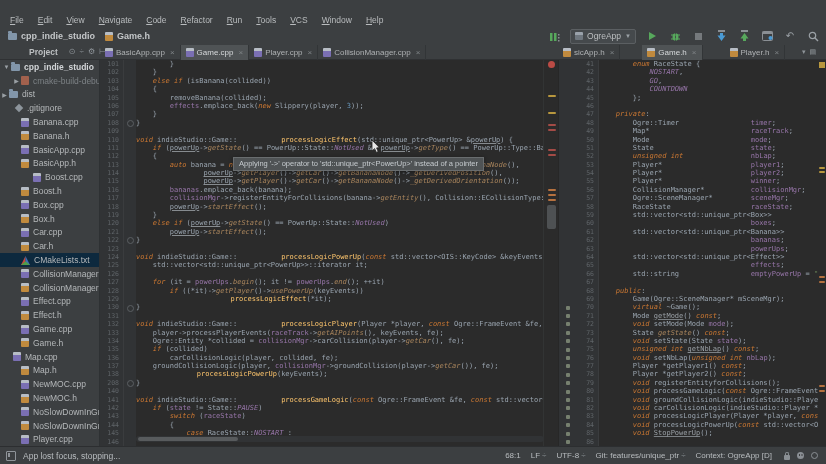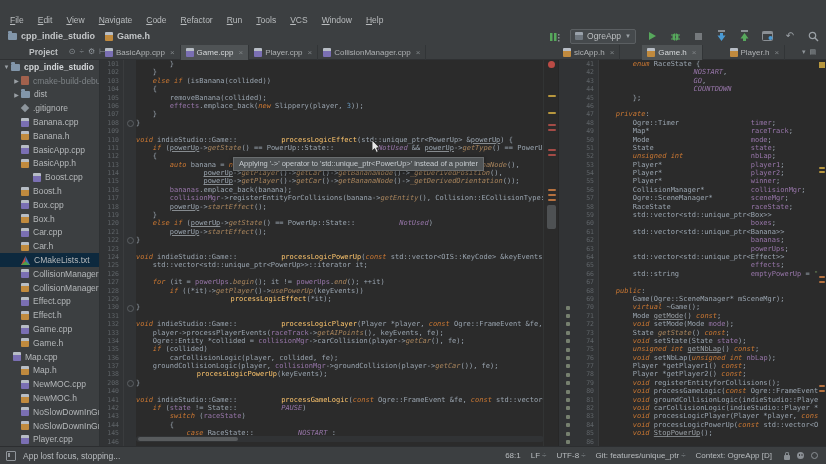--- a/index.html
+++ b/index.html
@@ -79,21 +79,21 @@
   .code{position:absolute;top:0;overflow:hidden;}
   .editor.left .code{left:36px;width:408px;height:386px;}
   .editor.right .code{left:40px;width:220px;height:386px;}
   .code div{height:8.4px;line-height:8.4px;font-family:"DejaVu Sans Mono",monospace;font-size:7px;
             white-space:pre;color:#9aa5b0;}
   .code i{font-style:normal;}
   .code i.k{color:#cc7832;font-style:italic;}
   .code i.y{color:#ffc66d;margin-left:44px;}
   .code i.f{color:#9876aa;}
   .code i.c{color:#a8845c;font-style:italic;}
-  .code i.e{color:#9876aa;font-style:italic;margin-left:44px;}
+  .code i.e{color:#9876aa;font-style:italic;}
   .code i.n{color:#6897bb;}
   .code i.s{color:#6a8759;}
   .code i.d{color:#9aa0a6;text-decoration:underline;text-decoration-color:#7a7f83;}
   .code i.w{text-decoration:underline;text-decoration-color:#868b8f;}
   
   .stripe{position:absolute;top:0;width:14px;height:386px;background:#2b2b2b;}
   .editor.left .stripe{right:0;border-left:1px solid #323434;}
   .editor.right .stripe{right:0;width:8px;}
   .smark{position:absolute;right:2px;width:8px;height:2px;border-radius:1px;}
   .editor.right .smark{right:1px;width:6px;}
@@ -296,26 +296,26 @@
         <div class="trow bold" style="padding-left: 2px;">
           <span class="arrow">▼</span>
           <span class="fico folder"></span>
           <span class="tlabel">cpp_indie_studio</span>
         </div>
         <div class="trow dim" style="padding-left: 12px;">
           <span class="arrow">▶</span>
           <span class="fico folder-ex"></span>
           <span class="tlabel">cmake-build-debug</span>
         </div>
-        <div class="trow" style="padding-left: 12px;">
+        <div class="trow" style="padding-left: 0;">
           <span class="arrow">▶</span>
           <span class="fico folder"></span>
           <span class="tlabel">dist</span>
         </div>
-        <div class="trow" style="padding-left: 12px;">
+        <div class="trow" style="padding-left: 6px;">
           <span class="arrow"></span>
           <span class="fico git"></span>
           <span class="tlabel">.gitignore</span>
         </div>
         <div class="trow" style="padding-left: 12px;">
           <span class="arrow"></span>
           <span class="fico cpp"></span>
           <span class="tlabel">Banana.cpp</span>
         </div>
         <div class="trow" style="padding-left: 12px;">

